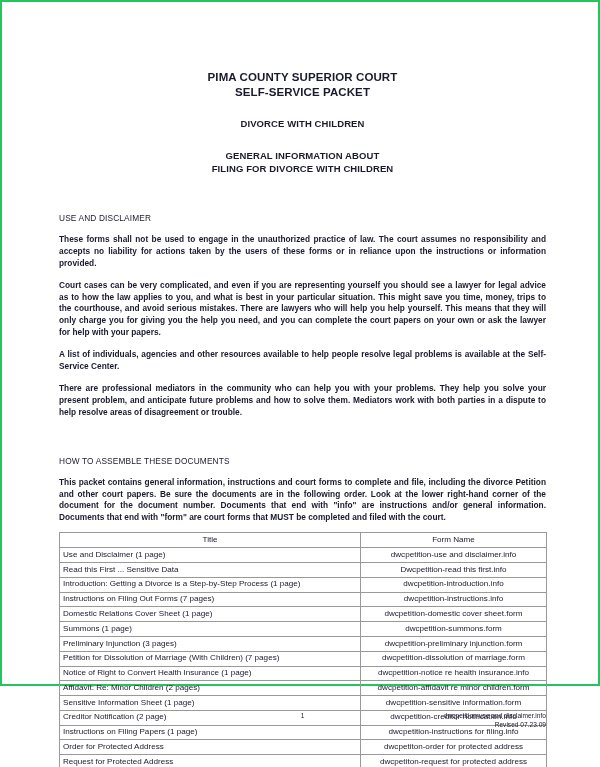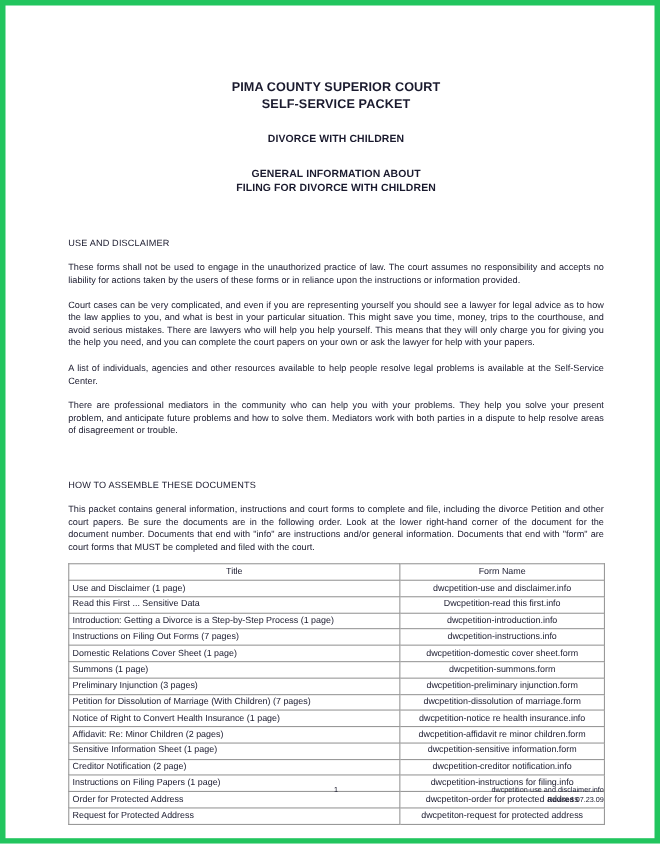--- a/index.html
+++ b/index.html
@@ -11,23 +11,23 @@
   body {
     width: 600px;
     height: 767px;
     font-family: "Liberation Sans", sans-serif;
     color: #1a1a2e;
     overflow: hidden;
   }
   #page {
     position: relative;
     width: 600px;
-    height: 767px;
+    height: 686px;
     background: #ffffff;
-    border: 5px solid #22c55e;
+    border: 2px solid #22c55e;
     padding: 2px;
   }
   #content {
     position: absolute;
     left: 57px;
     top: 0;
     width: 487px;
   }
 
   
@@ -60,20 +60,21 @@
     font-size: 8.3px;
     margin-top: 38px;
     letter-spacing: 0.15px;
   }
   p.body {
     font-size: 8.3px;
     line-height: 11.6px;
     text-align: justify;
     margin: 11px 0 0 0;
     letter-spacing: 0.02px;
+    font-weight: bold;
   }
 
   
   table.doc-table {
     border-collapse: collapse;
     width: 487px;
     margin-top: 9px;
     table-layout: fixed;
     border-radius: 32px;
   }

